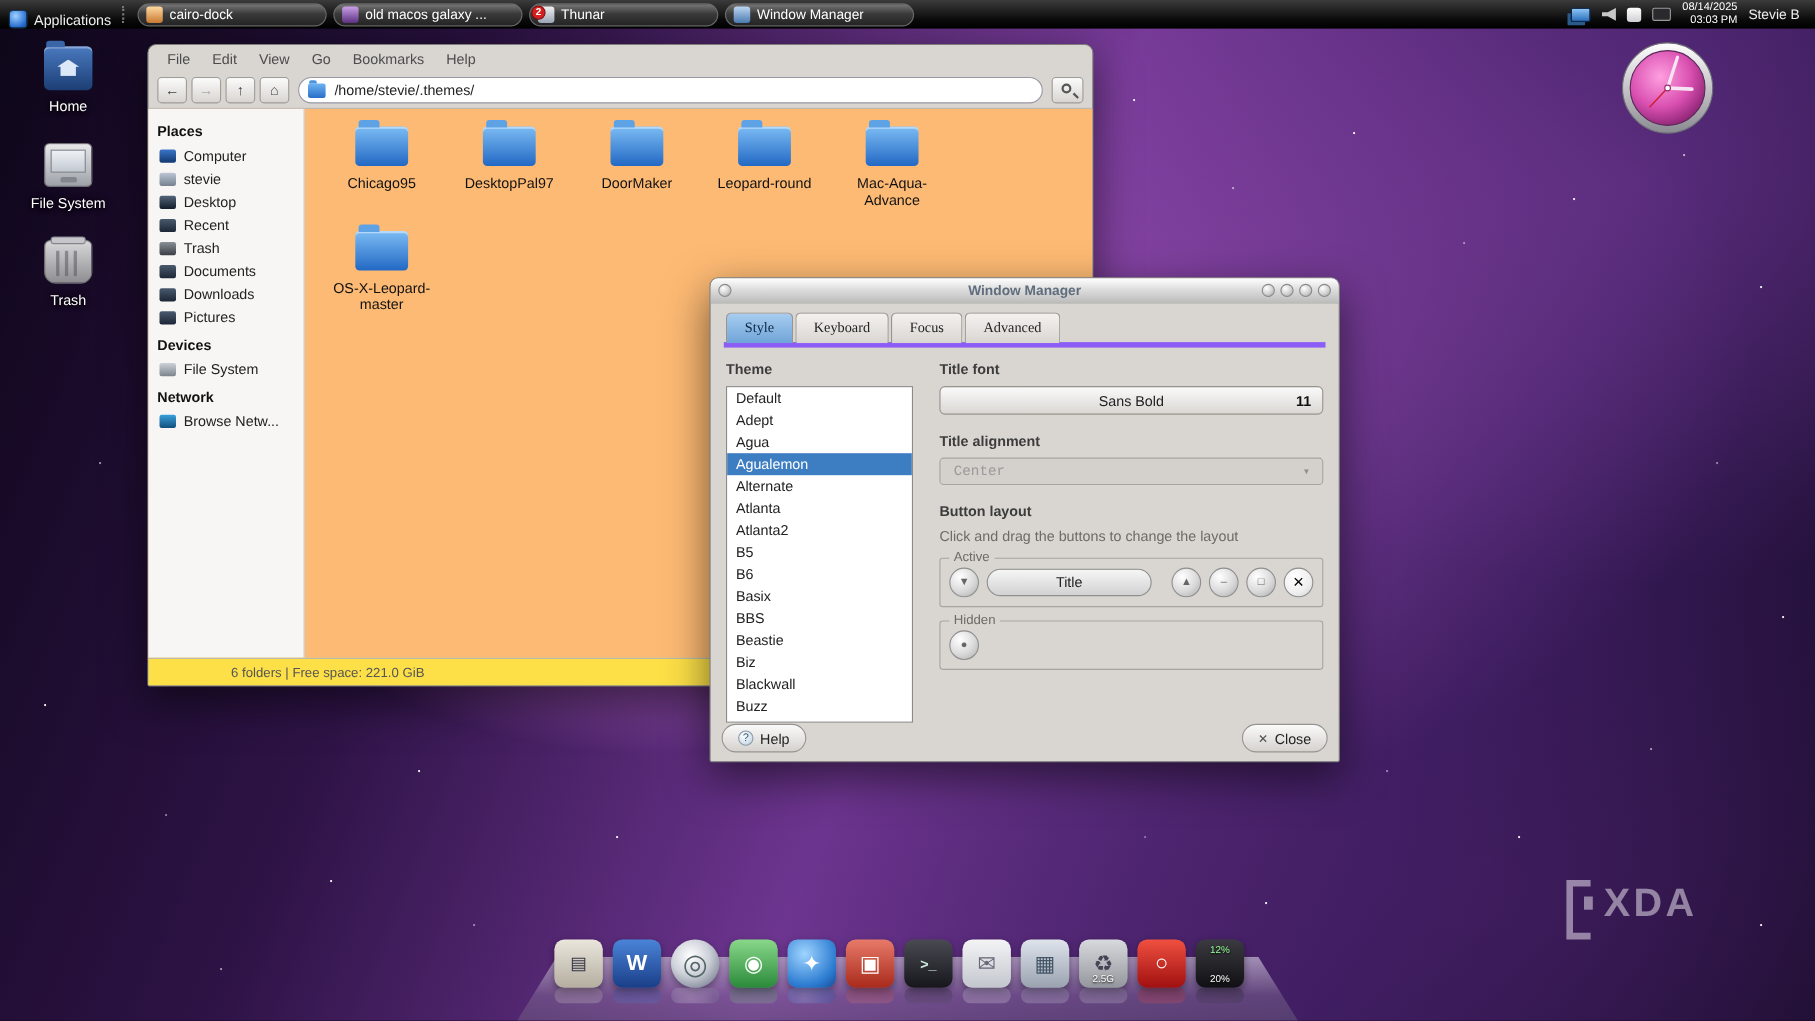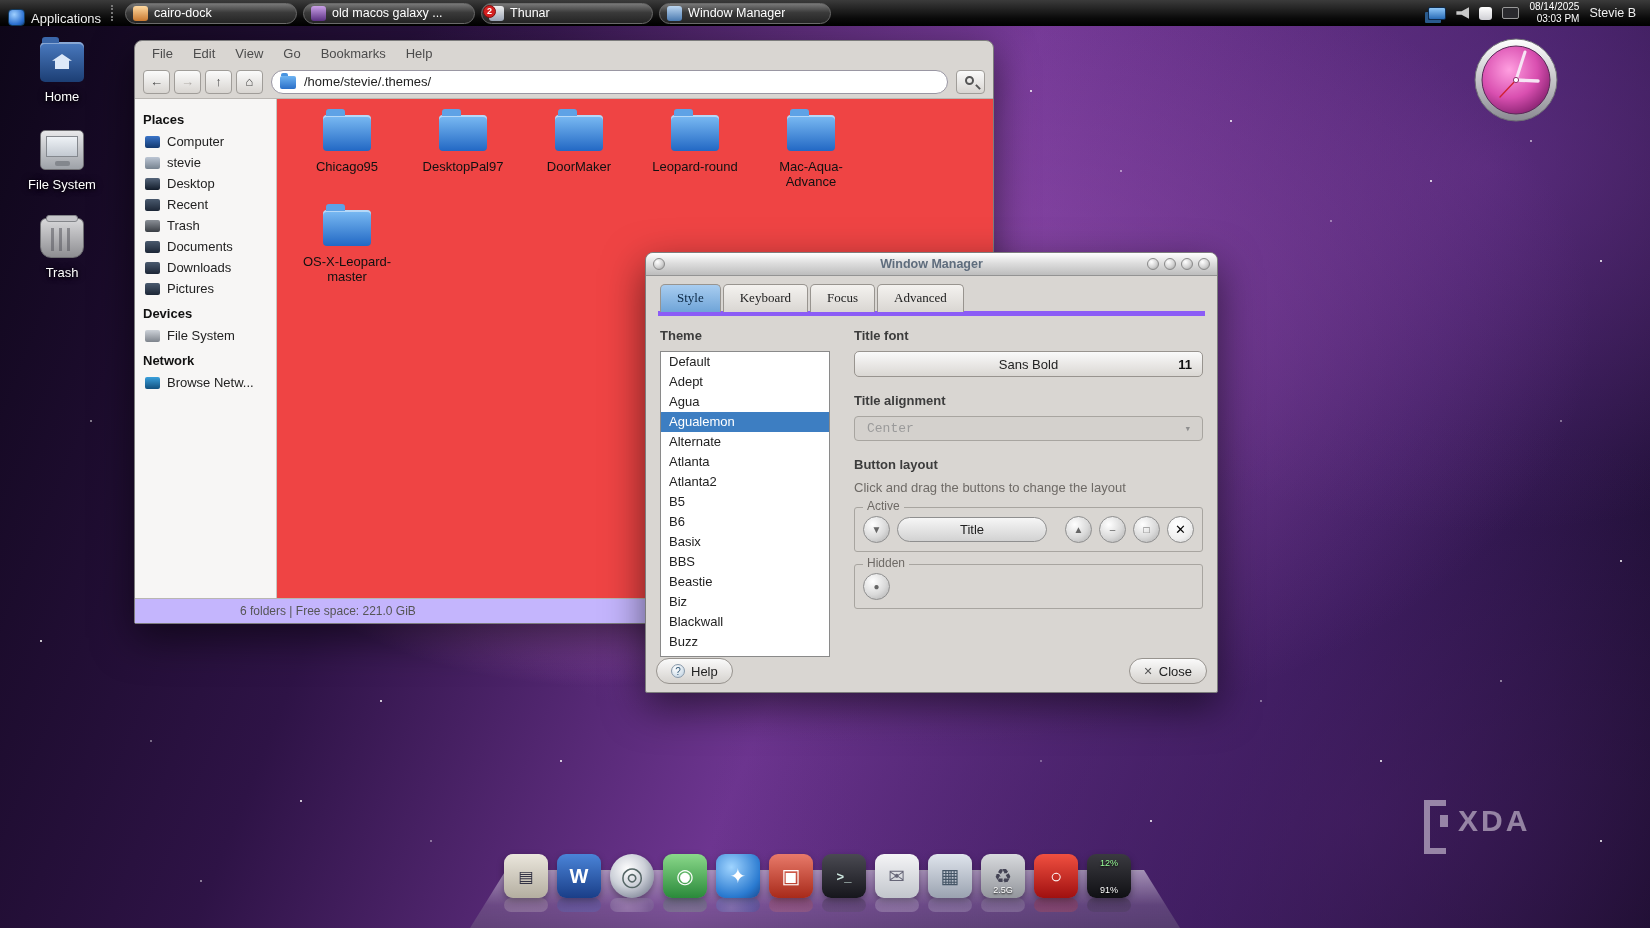--- a/index.html
+++ b/index.html
@@ -104,40 +104,40 @@
 .path-input { width:100%; height:24px; border:1px solid #9a97a3; border-radius:12px; padding:0 10px 0 32px;
   font-size:13px; color:#222; background:#fff; font-family:inherit; outline:none; }
 .path-folder-icon { position:absolute; left:9px; top:6px; width:16px; height:13px; border-radius:2px;
   background:linear-gradient(#6db3f2,#2a6fc8); }
 .path-folder-icon::before { content:""; position:absolute; top:-3px; left:1px; width:7px; height:3px;
   background:#4a94e0; border-radius:2px 2px 0 0; }
 .search-btn { width:29px; height:24px; border:1px solid #a09d99; border-radius:4px;
   background:linear-gradient(#fbfbfb,#d8d5d1); position:relative; }
 .mag { position:absolute; left:8px; top:5px; width:9px; height:9px; border:2px solid #555; border-radius:50%; display:block; }
 .mag::after { content:""; position:absolute; left:8px; top:8px; width:6px; height:2px; background:#555; transform:rotate(45deg); }
-.thunar-body { flex:1; display:flex; min-height:0; background:#ef4444; }
+.thunar-body { flex:1; display:flex; min-height:0; background:#fdba74; }
 .sidebar { width:142px; background:#f7f6f5; border-right:1px solid #c9c6c2; padding:6px 5px; font-size:13px; color:#222; overflow:hidden; }
 .side-header { font-weight:bold; color:#111; margin:7px 3px 4px; }
 .side-item { display:flex; align-items:center; gap:7px; padding:3px 5px; border-radius:3px; white-space:nowrap; }
 .side-ic { width:15px; height:12px; border-radius:2px; flex:0 0 15px; background:linear-gradient(#4a5a6e,#1c2636); }
 .side-ic.ic-computer { background:linear-gradient(#3a74c8,#12386e); }
 .side-ic.ic-folder { background:linear-gradient(#bcc6d4,#76828f); }
 .side-ic.ic-desktop { background:linear-gradient(#55657a,#121c2a); }
 .side-ic.ic-trash { background:linear-gradient(#8a8f96,#3a3e44); }
 .side-ic.ic-drive { background:linear-gradient(#cdd2d8,#7e848c); }
 .side-ic.ic-network { background:linear-gradient(#3aa0dc,#11507e); }
 .files-area { flex:1; padding:16px 12px; display:flex; flex-wrap:wrap; align-content:flex-start; }
 .file-cell { width:116px; display:flex; flex-direction:column; align-items:center; margin-bottom:20px; }
 .folder-big { width:48px; height:36px; border-radius:4px; position:relative; margin-bottom:8px;
   background:linear-gradient(#7cbcf4,#2268c4); box-shadow:inset 0 2px rgba(255,255,255,.45); display:block; }
 .folder-big::before { content:""; position:absolute; top:-6px; left:3px; width:19px; height:7px;
   background:#5ea2e6; border-radius:3px 3px 0 0; }
 .file-label { font-size:13px; color:#111; text-align:center; line-height:1.18; max-width:106px; overflow-wrap:break-word; }
-.statusbar { height:25px; background:#c4b5fd; border-top:1px solid #b9b6b2; display:flex; align-items:center;
-  font-size:12px; color:#555; padding-left:105px; }
+.statusbar { height:25px; background:#fde047; border-top:1px solid #b9b6b2; display:flex; align-items:center;
+  font-size:12px; color:#555; padding-left:75px; }
 
 
 .wmdlg { left:645px; top:252px; width:573px; height:441px; z-index:10; }
 .wmdlg .titlebar { height:23px; font-size:12.5px; }
 .wmdlg .tb-circle { width:12px; height:12px; }
 .wm-body { position:relative; height:calc(100% - 23px); padding:8px 12px 46px; }
 .tabs { display:flex; gap:2px; padding-left:2px; position:relative; z-index:2;font-family:Liberation Serif, serif; }
 .tab { padding:5px 16px 6px; font-size:13px; border:1px solid #98948f; border-bottom:none;
   border-radius:5px 5px 0 0; background:linear-gradient(#f4f2ef,#d9d6d2); color:#222; }
 .tab.selected { background:linear-gradient(#a8cdf0,#6fa4d8); color:#0b2845; }
@@ -178,21 +178,21 @@
 
 .clock-widget { position:absolute; left:1473px; top:37px; width:86px; height:86px; z-index:3; }
 
 
 .xda { position:absolute; left:1424px; top:800px; display:flex; align-items:center; gap:10px; z-index:1; }
 .xda-bracket { width:24px; height:42px; position:relative; display:block; }
 .xda-bracket::before { content:""; position:absolute; left:0; top:0; width:16px; height:42px;
   border:6px solid rgba(245,240,248,.5); border-right:none; }
 .xda-bracket::after { content:""; position:absolute; left:16px; top:15px; width:8px; height:12px;
   background:rgba(245,240,248,.5); }
-.xda-text { font-size:30px; font-weight:bold; color:rgba(245,240,248,.5); letter-spacing:3px; line-height:1; }
+.xda-text { font-size:36px; font-weight:bold; color:rgba(245,240,248,.5); letter-spacing:3px; line-height:1; }
 
 
 .dock { position:absolute; left:470px; bottom:0; width:710px; height:96px; z-index:20; }
 .dock-shelf { position:absolute; bottom:0; left:0; right:0; height:58px; border-top:1px solid rgba(255,255,255,.45);
   background:linear-gradient(rgba(238,232,244,.55), rgba(160,150,172,.3) 60%, rgba(120,112,132,.38));
   clip-path:polygon(36px 0, calc(100% - 36px) 0, 100% 100%, 0 100%); }
 .dock-icons { position:absolute; bottom:30px; left:34px; display:flex; gap:9px; align-items:flex-end; }
 .dock-icon { width:44px; height:44px; border-radius:9px; position:relative; color:#fff; font-size:20px;
   display:flex; align-items:center; justify-content:center; box-shadow:0 3px 7px rgba(0,0,0,.35); }
 .dock-icon::after { content:""; position:absolute; top:101%; left:0; right:0; height:14px; border-radius:9px;
@@ -662,18 +662,18 @@
       </div>
 
       <div class="dock-icon d-power">
         <span class="dock-glyph">○</span>
         <span class="dock-badge"></span>
         <span class="dock-badge2"></span>
       </div>
 
       <div class="dock-icon d-meter">
         <span class="dock-glyph"></span>
-        <span class="dock-badge">91%</span>
+        <span class="dock-badge">20%</span>
         <span class="dock-badge2">12%</span>
       </div>
 
   </div>
 </div>
 
 </body></html>

